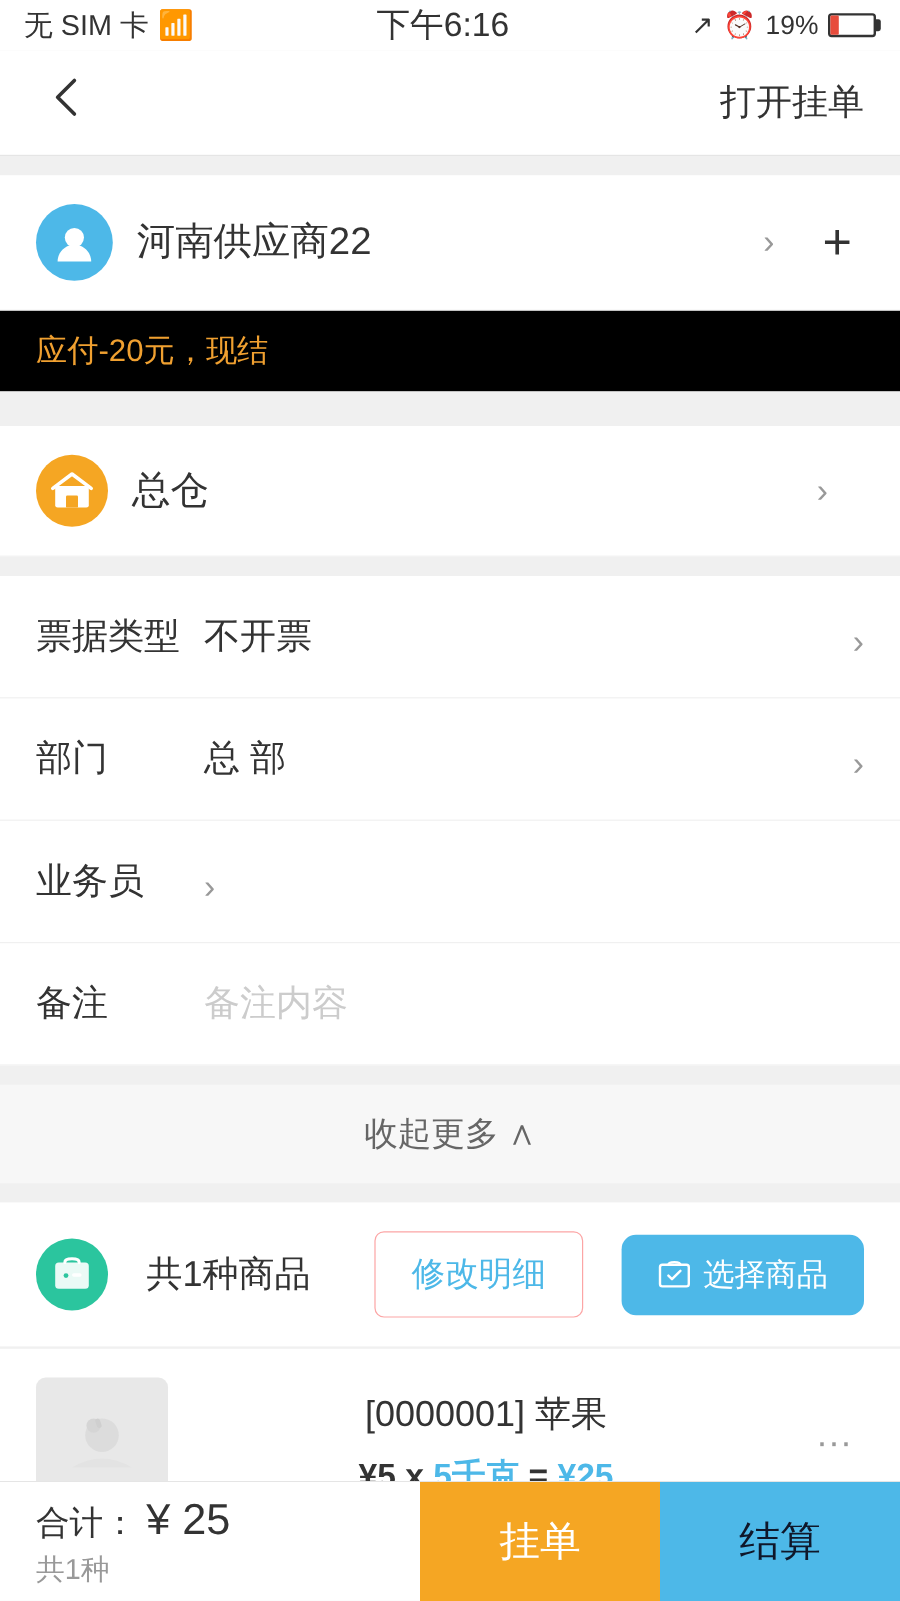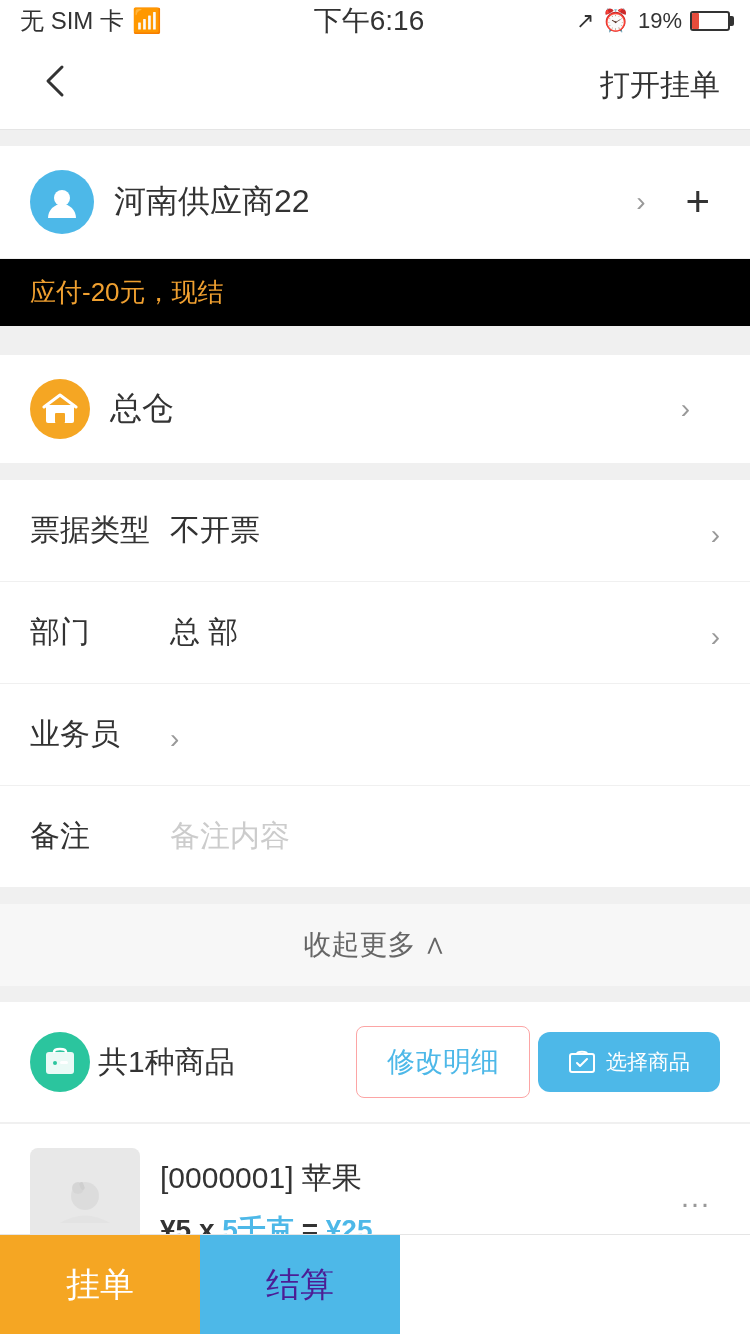--- a/index.html
+++ b/index.html
@@ -170,21 +170,21 @@
       margin-top: 16px;
     }
 
     
     .product-header {
       background: #fff;
       display: flex;
       align-items: center;
       padding: 24px 30px;
       margin-top: 16px;
-      gap: 8px;
+      gap: 32px;
     }
     .product-icon {
       width: 60px; height: 60px; border-radius: 50%; background: #2bc59e;
       display: flex; align-items: center; justify-content: center;
       flex-shrink: 0;
     }
     .product-count {
       flex: 1;
       font-size: 30px;
       color: #333;
@@ -197,21 +197,21 @@
       border-radius: 8px;
       font-size: 28px;
       cursor: pointer;
     }
     .btn-filled {
       background: #4db8e8;
       color: #fff;
       border: none;
       padding: 16px 30px;
       border-radius: 12px;
-      font-size: 21px;
+      font-size: 26px;
       cursor: pointer;
       display: flex;
       align-items: center;
       gap: 10px;
     }
 
     
     .product-item {
       background: #fff;
       display: flex;
@@ -222,21 +222,21 @@
     }
     .product-thumb {
       width: 110px; height: 110px; background: #e8e8e8;
       border-radius: 8px;
       display: flex; align-items: center; justify-content: center;
       flex-shrink: 0;
       color: #aaa;
       font-size: 22px;
     }
     .product-thumb svg { opacity: 0.4; }
-    .product-info { flex: 1; }
+    .product-info { flex: 1; text-align: center; }
     .product-name { font-size: 30px; color: #333; margin-bottom: 12px; }
     .product-price { font-size: 28px; color: #333; font-weight: bold; }
     .product-price .highlight { color: #4db8e8; }
     .more-btn {
       color: #999;
       font-size: 30px;
       cursor: pointer;
       padding: 10px;
     }
 
@@ -271,21 +271,21 @@
       border: none;
       cursor: pointer;
       display: flex;
       align-items: center;
       justify-content: center;
     }
     .checkout-btn {
       width: 200px;
       height: 100px;
       background: #4db8e8;
-      color: #4c1d95;
+      color: #0f172a;
       font-size: 34px;
       border: none;
       cursor: pointer;
       display: flex;
       align-items: center;
       justify-content: center;
     }
 
     
     .bottom-spacer { height: 120px; }
@@ -412,15 +412,22 @@
       <span> = </span>
       <span class="highlight">¥25</span>
     </div>
   </div>
   <div class="more-btn">···</div>
 </div>
 
 <div class="bottom-spacer"></div>
 
 <div class="bottom-bar">
+  <div class="total-section">
+    <div>
+      <span class="total-label">合计：</span>
+      <span class="total-amount">¥ 25</span>
+    </div>
+    <div class="total-sub">共1种</div>
+  </div>
   <button class="hang-btn">挂单</button>
   <button class="checkout-btn">结算</button>
 </div>
 
 </body></html>

